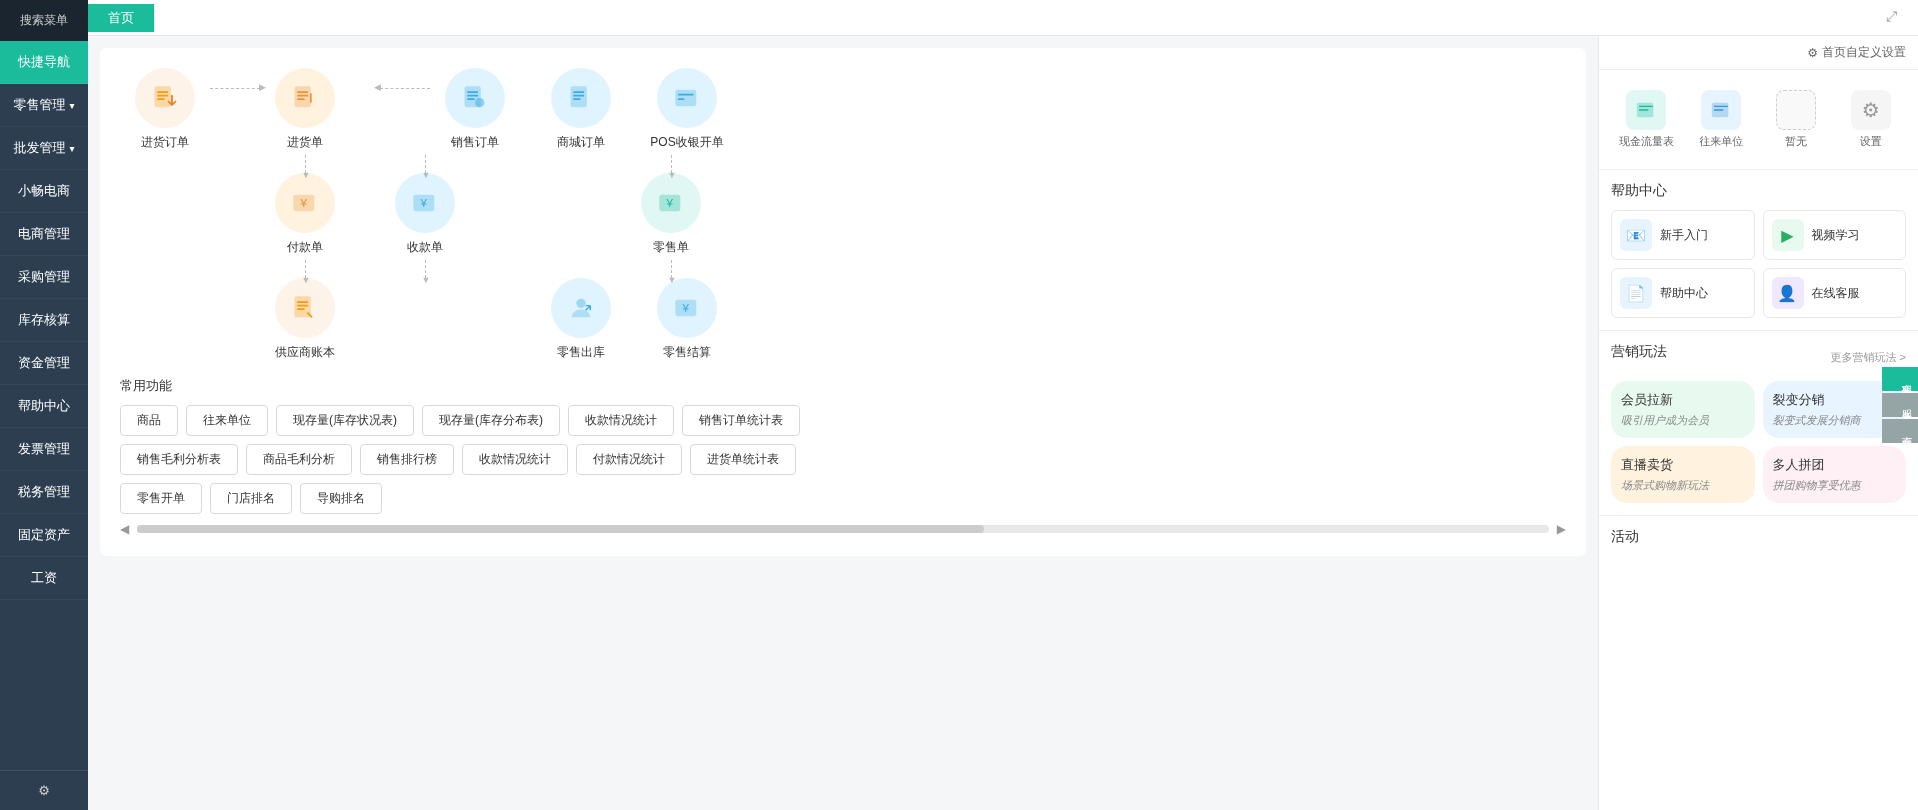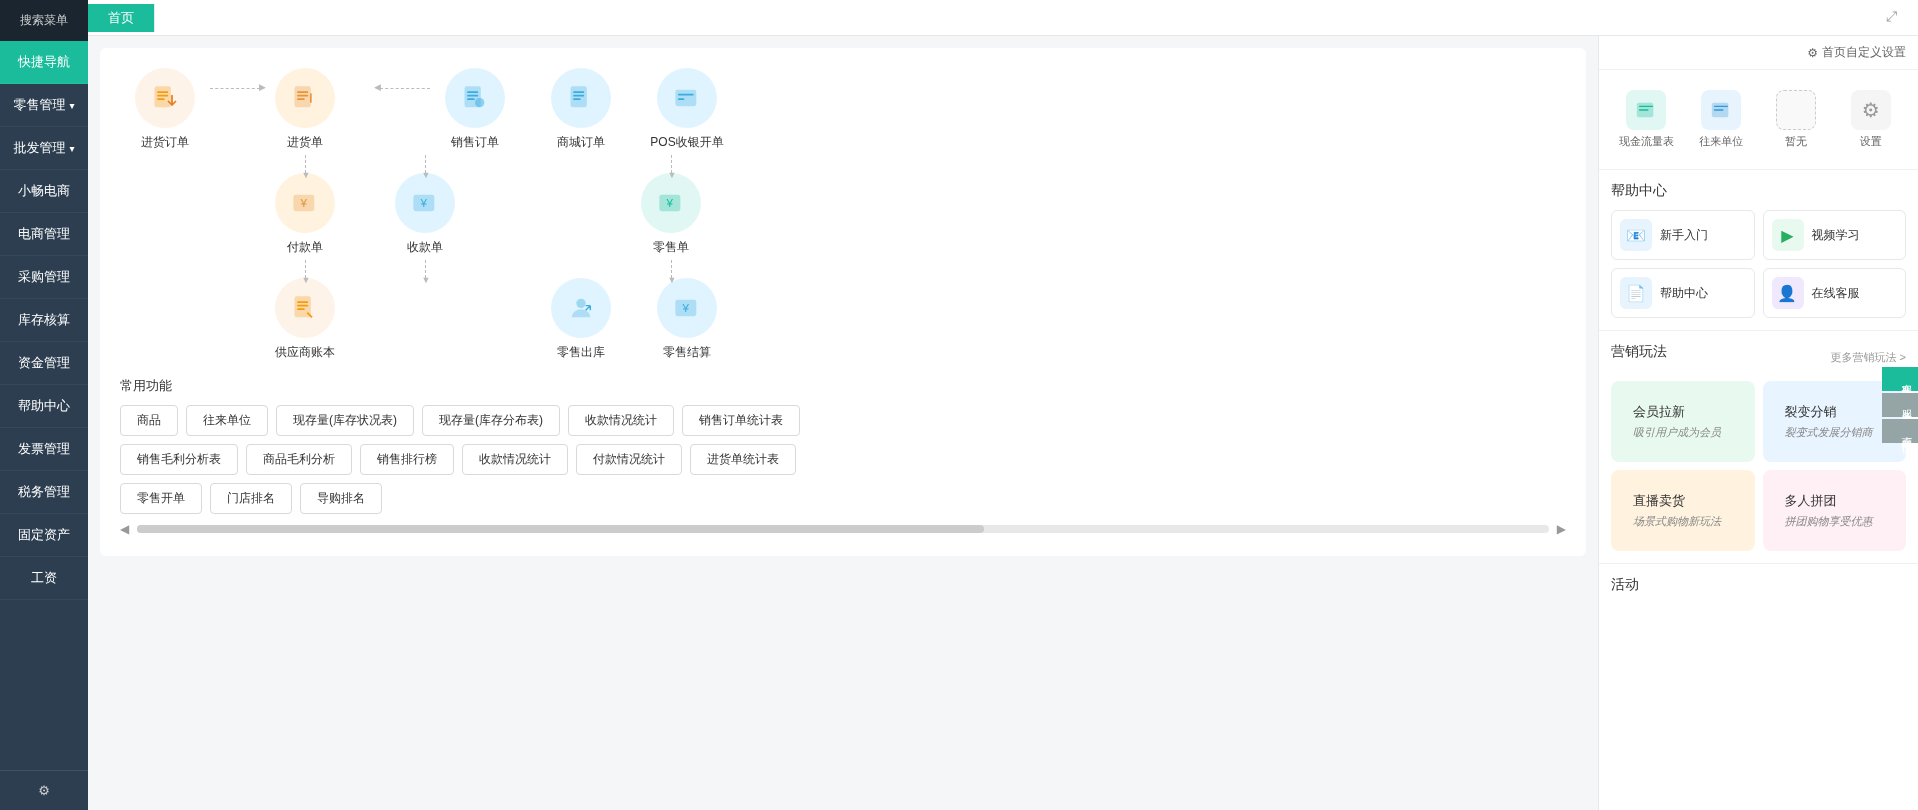--- a/index.html
+++ b/index.html
@@ -272,22 +272,22 @@
     }
     .more-link { font-size: 11px; color: #999; cursor: pointer; }
 
     .marketing-grid {
       display: grid;
       grid-template-columns: 1fr 1fr;
       gap: 8px;
     }
     .marketing-item {
       background: #f0faf8;
-      border-radius: 8px;
-      padding: 22px;
+      border-radius: 16px;
+      padding: 10px;
       cursor: pointer;
     }
     .marketing-item-title {
       font-size: 13px;
       color: #333;
       font-weight: 500;
       margin-bottom: 4px;
     }
     .marketing-item-desc {
       font-size: 11px;

